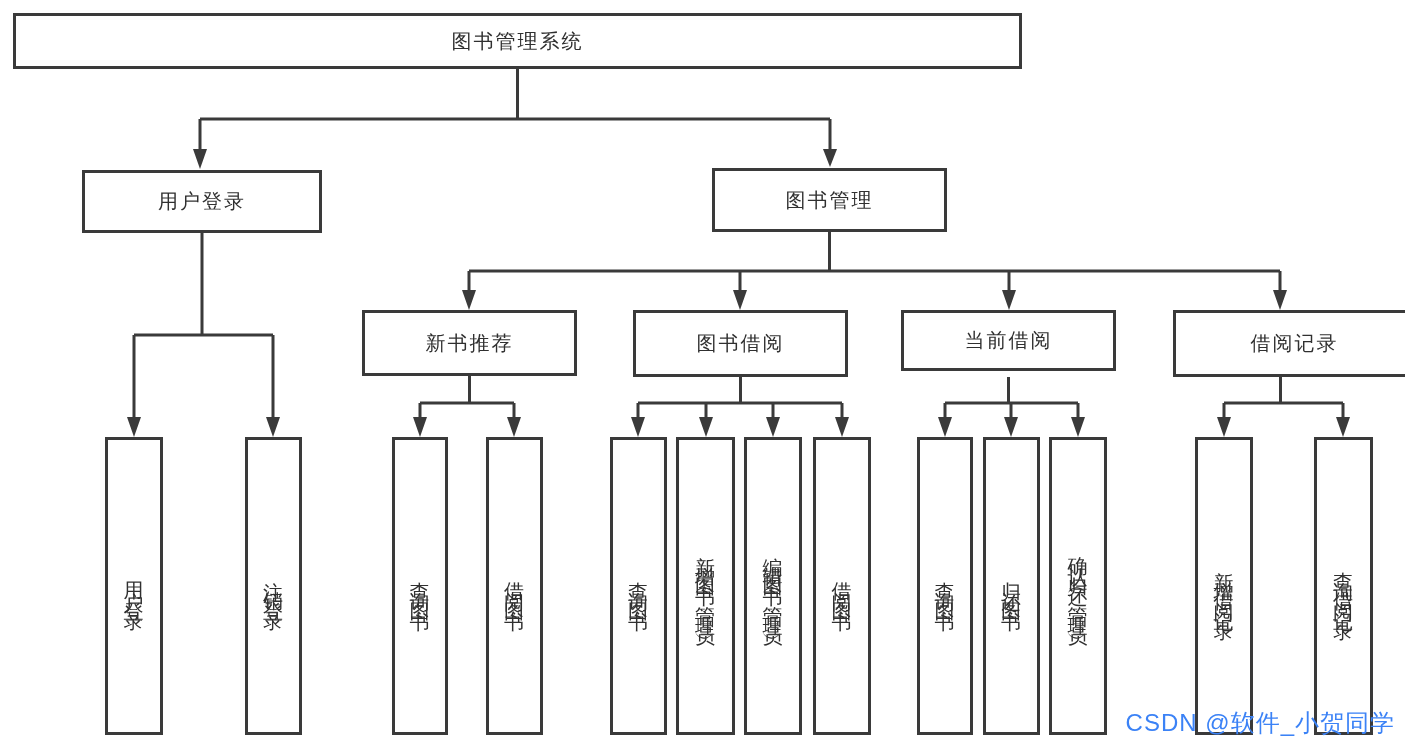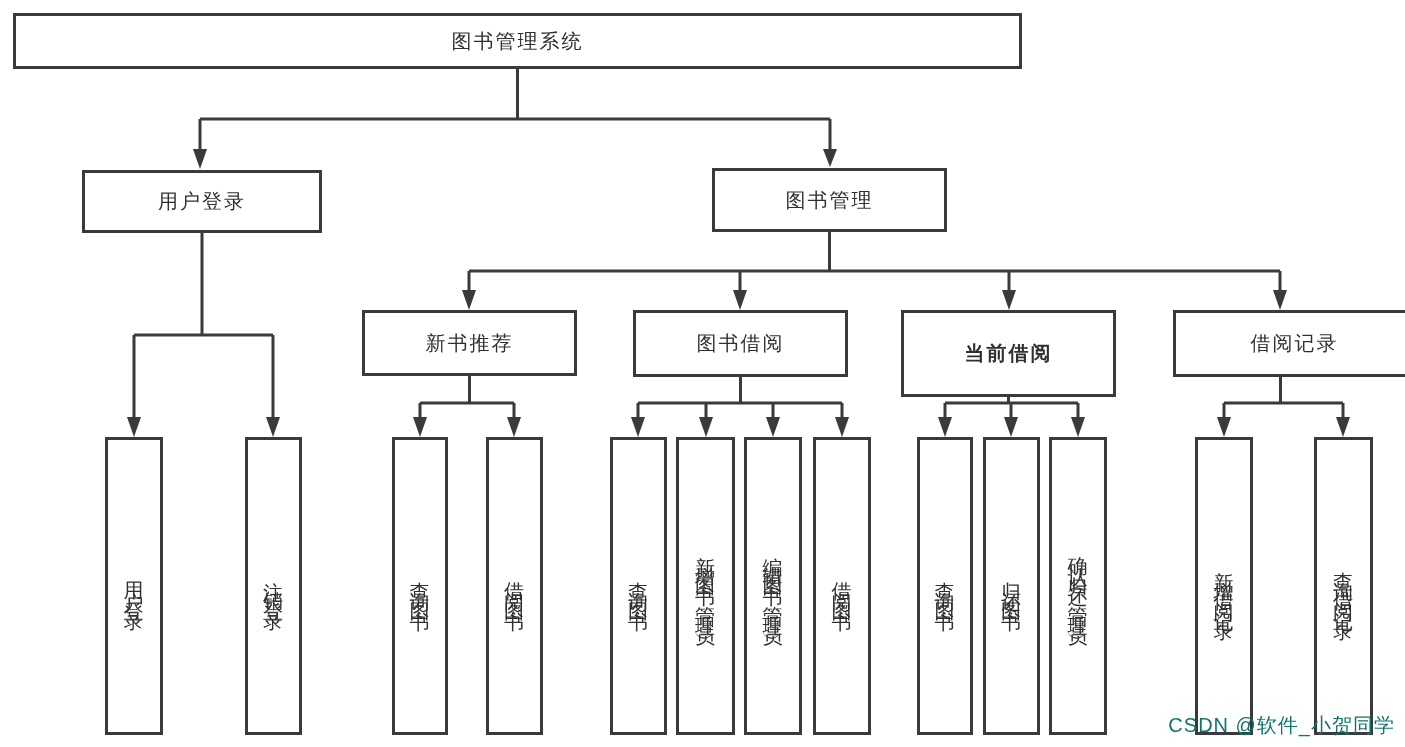--- a/index.html
+++ b/index.html
@@ -39,23 +39,23 @@
     writing-mode: vertical-rl;
     text-orientation: mixed;
     letter-spacing: 10px;
     line-height: 1;
     white-space: nowrap;
   }
   .watermark {
     position: absolute;
     right: 10px;
     bottom: 8px;
-    font-size: 20px;
+    font-size: 24px;
     letter-spacing: 1px;
-    color: #0f766e;
+    color: #3b82f6;
     background: transparent;
   }
 </style>
 </head>
 <body>
 
 <div class="canvas">
 
   <svg class="connector-svg" viewBox="0 0 1405 747" xmlns="http://www.w3.org/2000/svg">
     <g stroke="#3a3a3a" stroke-width="3" fill="none">
@@ -110,21 +110,21 @@
   <div class="box" style="left:712px; top:168px; width:235px; height:64px;align-items:center;">
     <span>图书管理</span>
   </div>
 
   <div class="box" style="left:362px; top:310px; width:215px; height:66px;">
     <span>新书推荐</span>
   </div>
   <div class="box" style="left:633px; top:310px; width:215px; height:67px;">
     <span>图书借阅</span>
   </div>
-  <div class="box" style="left:901px; top:310px; width:215px; height:87px;font-weight:bold;">
+  <div class="box" style="left:901px; top:310px; width:215px; height:61px;">
     <span>当前借阅</span>
   </div>
   <div class="box" style="left:1173px; top:310px; width:243px; height:67px;">
     <span>借阅记录</span>
   </div>
 
   <div class="box leaf" style="left:105px; top:437px; width:58px; height:298px;">
     <span>用户登录</span>
   </div>
   <div class="box leaf" style="left:245px; top:437px; width:57px; height:298px;">

